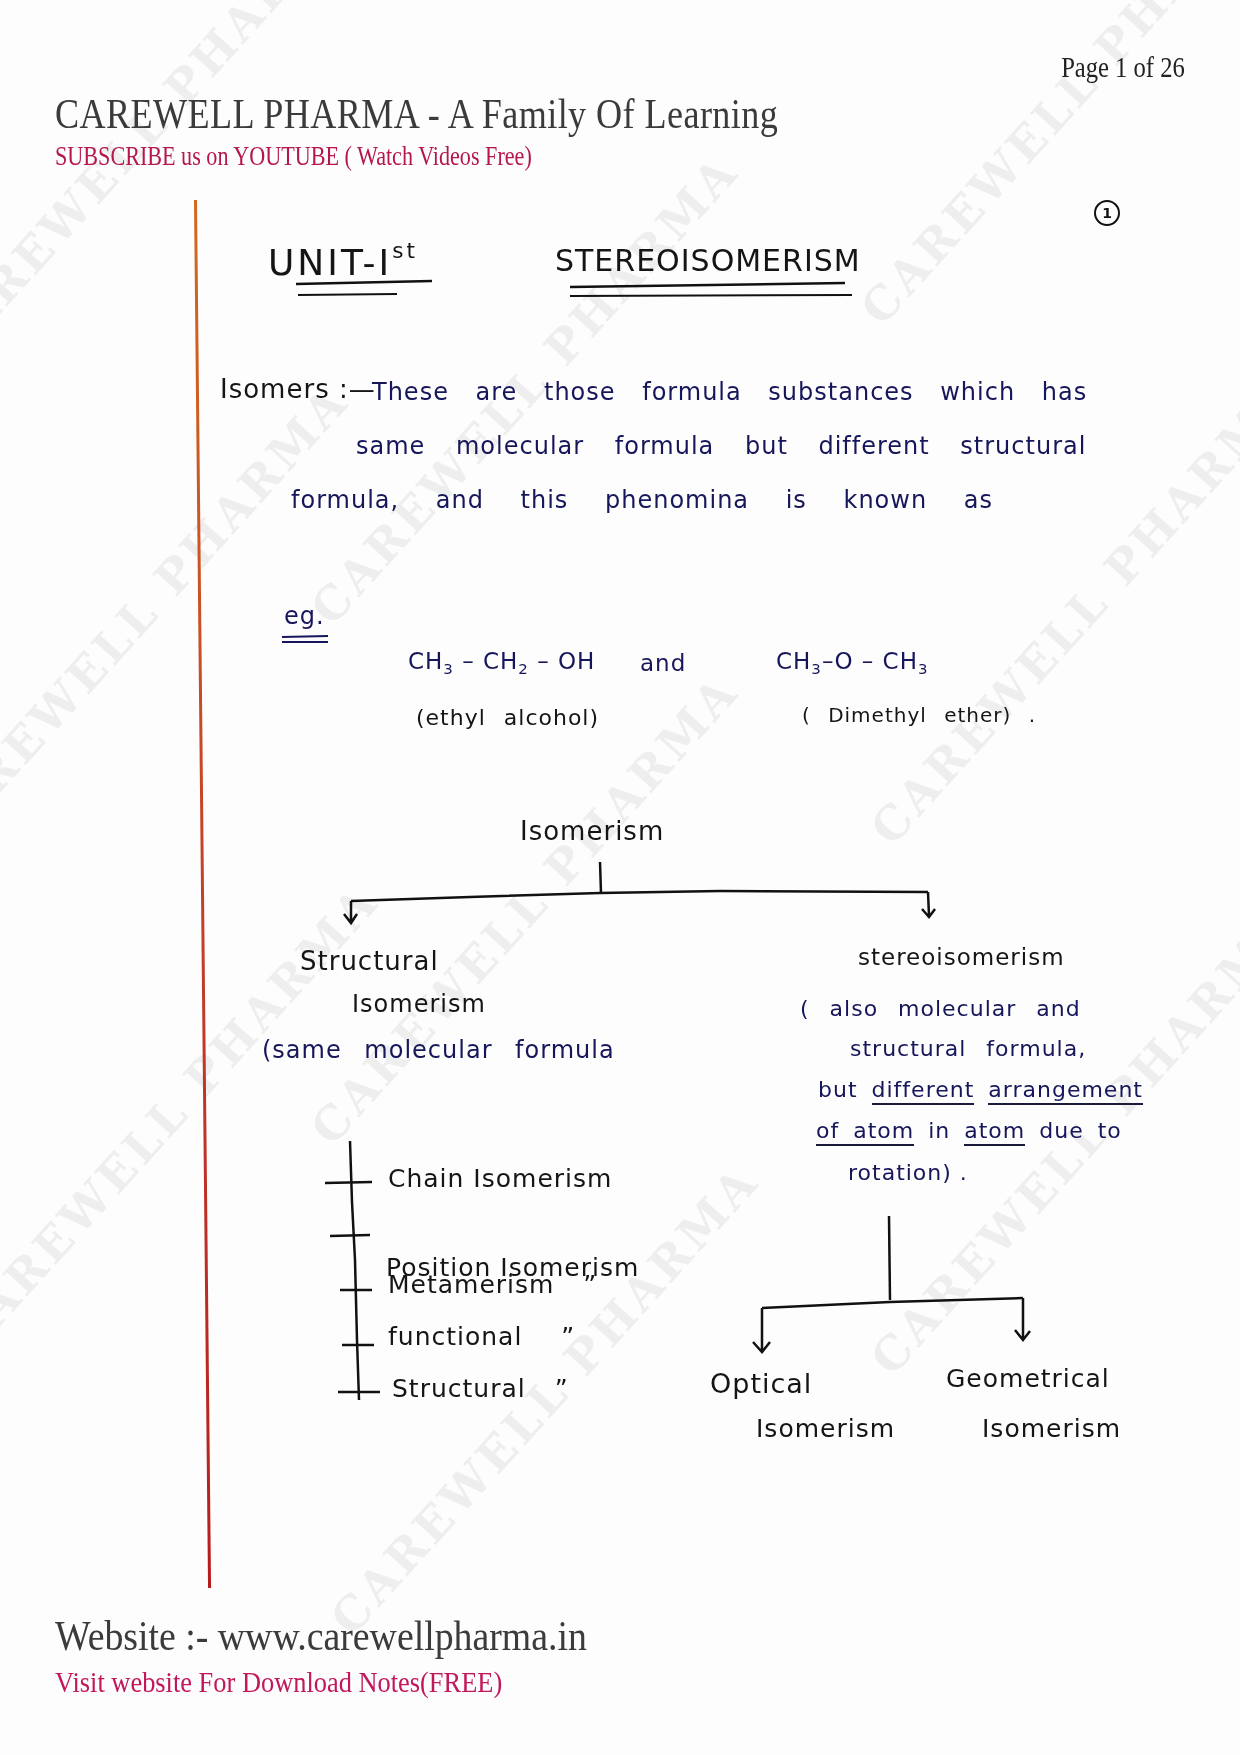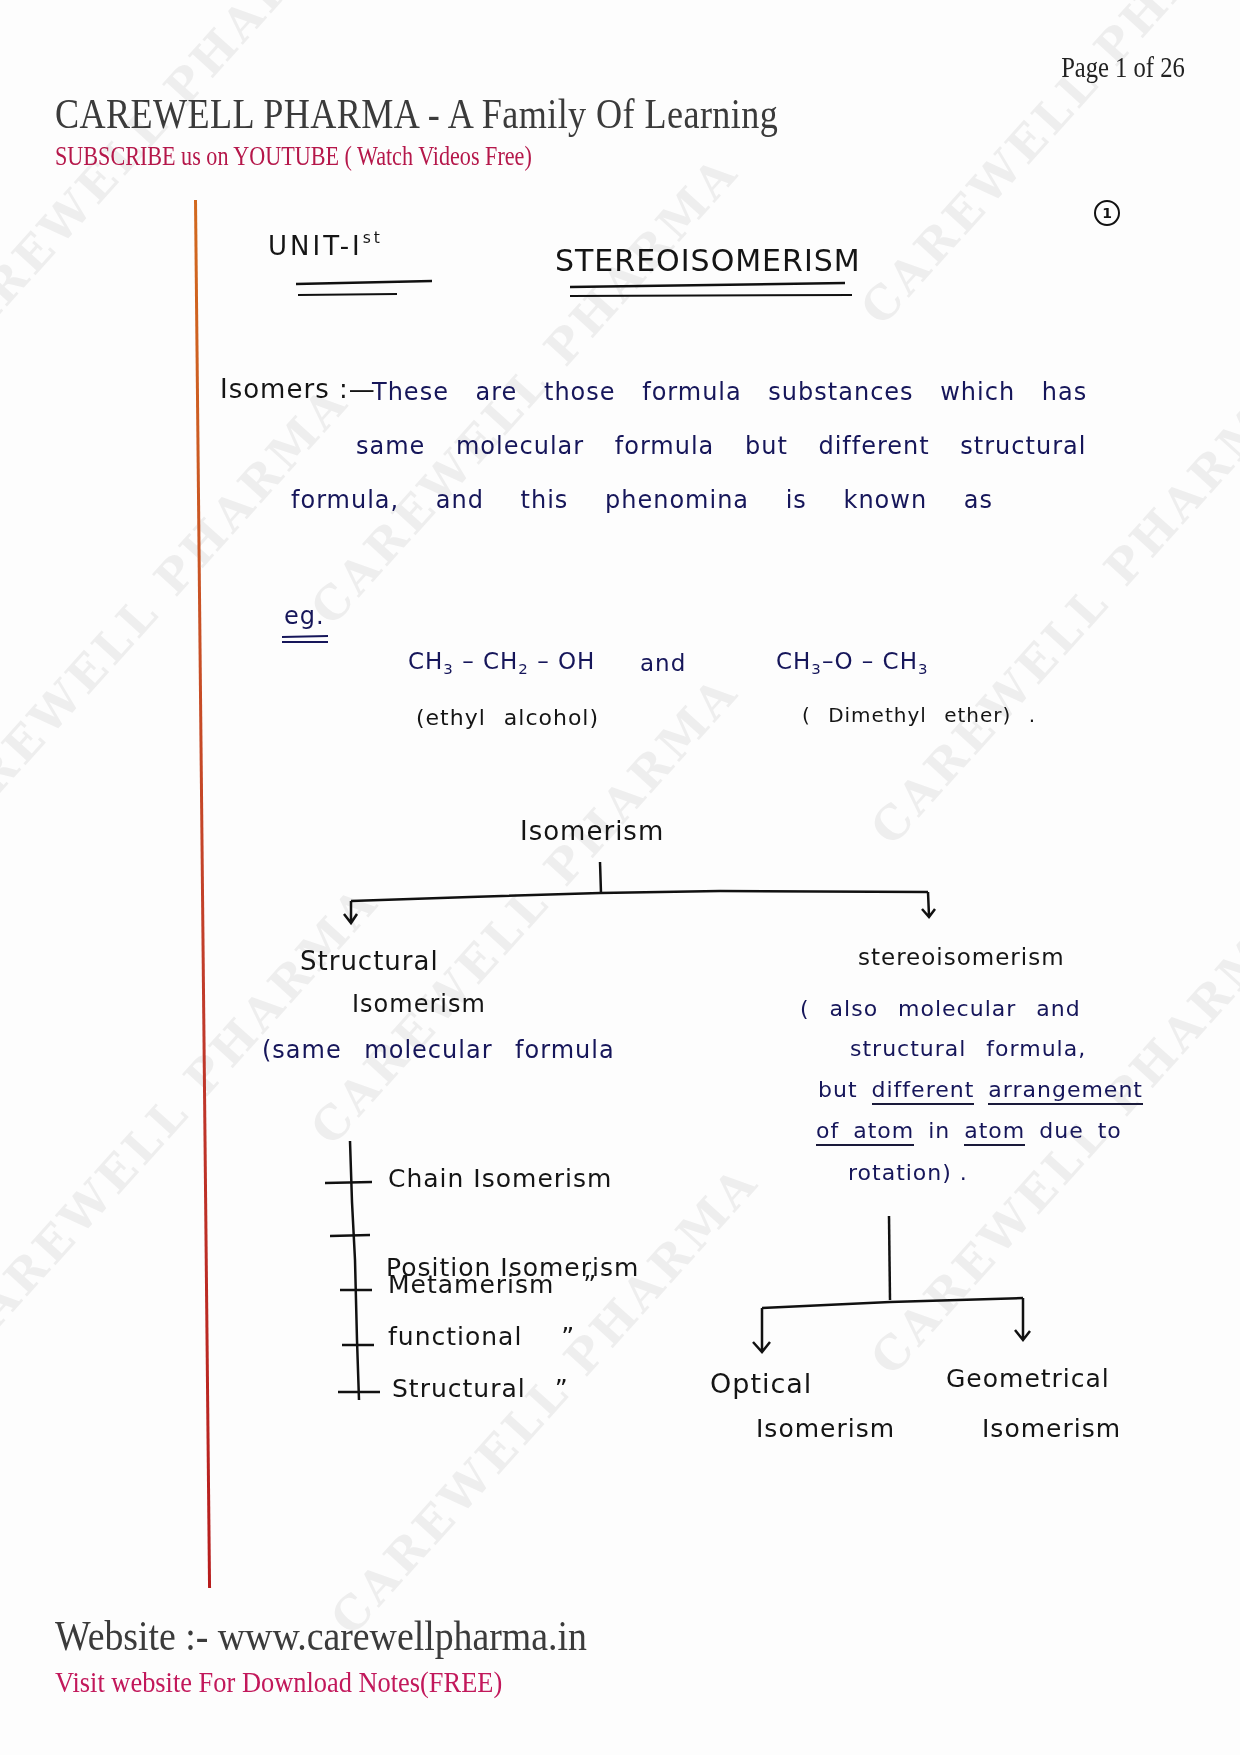--- a/index.html
+++ b/index.html
@@ -70,21 +70,21 @@
     <path d="M340 1290 L372 1290" stroke="#111" stroke-width="2.5" fill="none"></path>
     <path d="M342 1345 L374 1345" stroke="#111" stroke-width="2.5" fill="none"></path>
     <path d="M338 1392 L380 1392" stroke="#111" stroke-width="2.5" fill="none"></path>
 
     <path d="M889 1216 L890 1300" stroke="#111" stroke-width="2.5" fill="none"></path>
     <path d="M762 1308 L890 1302 L1023 1298" stroke="#111" stroke-width="2.5" fill="none"></path>
     <path d="M762 1308 L762 1350 M753 1342 L762 1352 L770 1342" stroke="#111" stroke-width="2.5" fill="none"></path>
     <path d="M1023 1298 L1023 1338 M1015 1330 L1023 1340 L1030 1331" stroke="#111" stroke-width="2.5" fill="none"></path>
   </svg>
 
-  <div class="hand ink-black" style="left:268px; top:229px; font-size:26px; letter-spacing:3px;">
+  <div class="hand ink-black" style="left:268px; top:238px; font-size:36px; letter-spacing:3px;">
     <span>UNIT-I</span><span class="sup">st</span>
   </div>
   <div class="hand ink-black" style="left:555px; top:243px; font-size:30px; letter-spacing:1px;">STEREOISOMERISM</div>
 
   <div class="hand ink-black" style="left:220px; top:374px; font-size:26px;">Isomers :—</div>
   <div class="hand ink-blue" style="left:372px; top:378px; font-size:24px; word-spacing:18px;">These are those formula substances which has</div>
   <div class="hand ink-blue" style="left:356px; top:432px; font-size:24px; word-spacing:22px;">same molecular formula but different structural</div>
   <div class="hand ink-blue" style="left:291px; top:486px; font-size:24px; word-spacing:28px;">formula, and this phenomina is known as</div>
 
   <div class="hand ink-blue" style="left:284px; top:602px; font-size:24px;">eg.</div>

